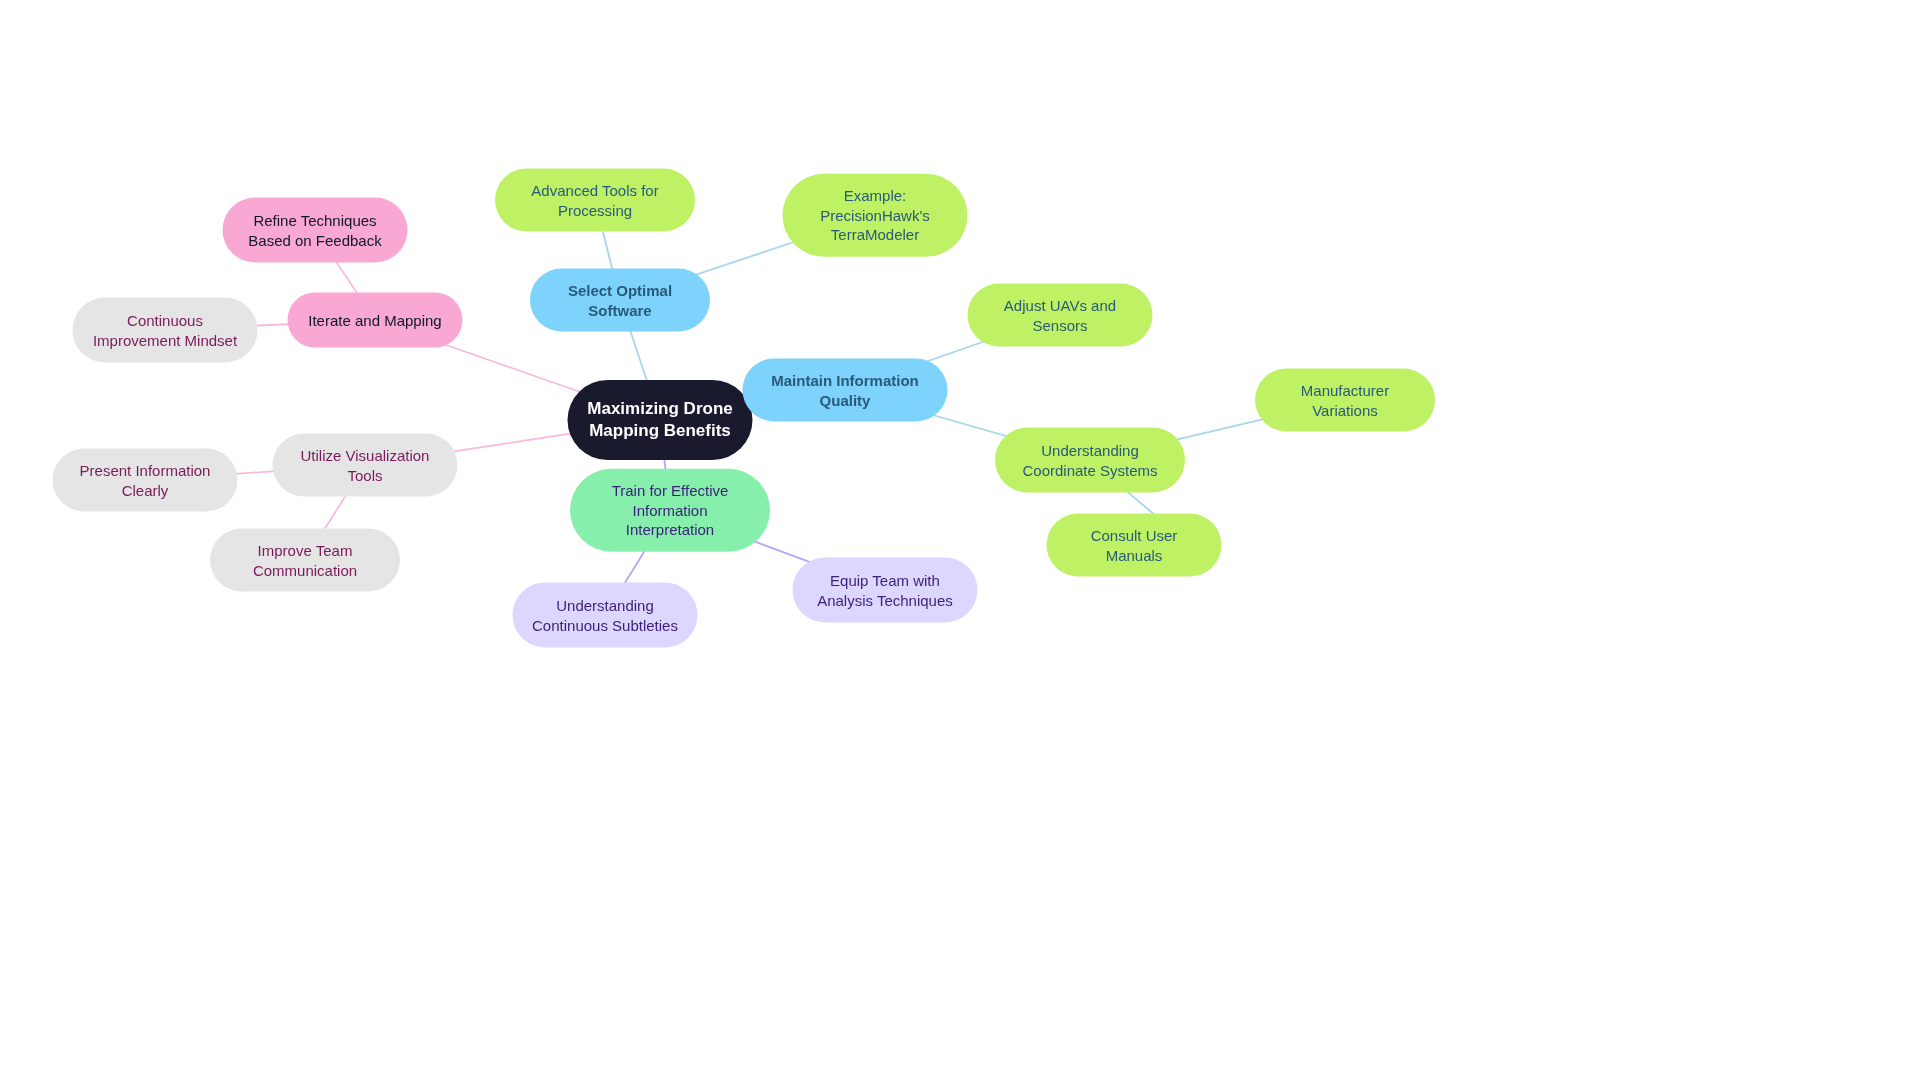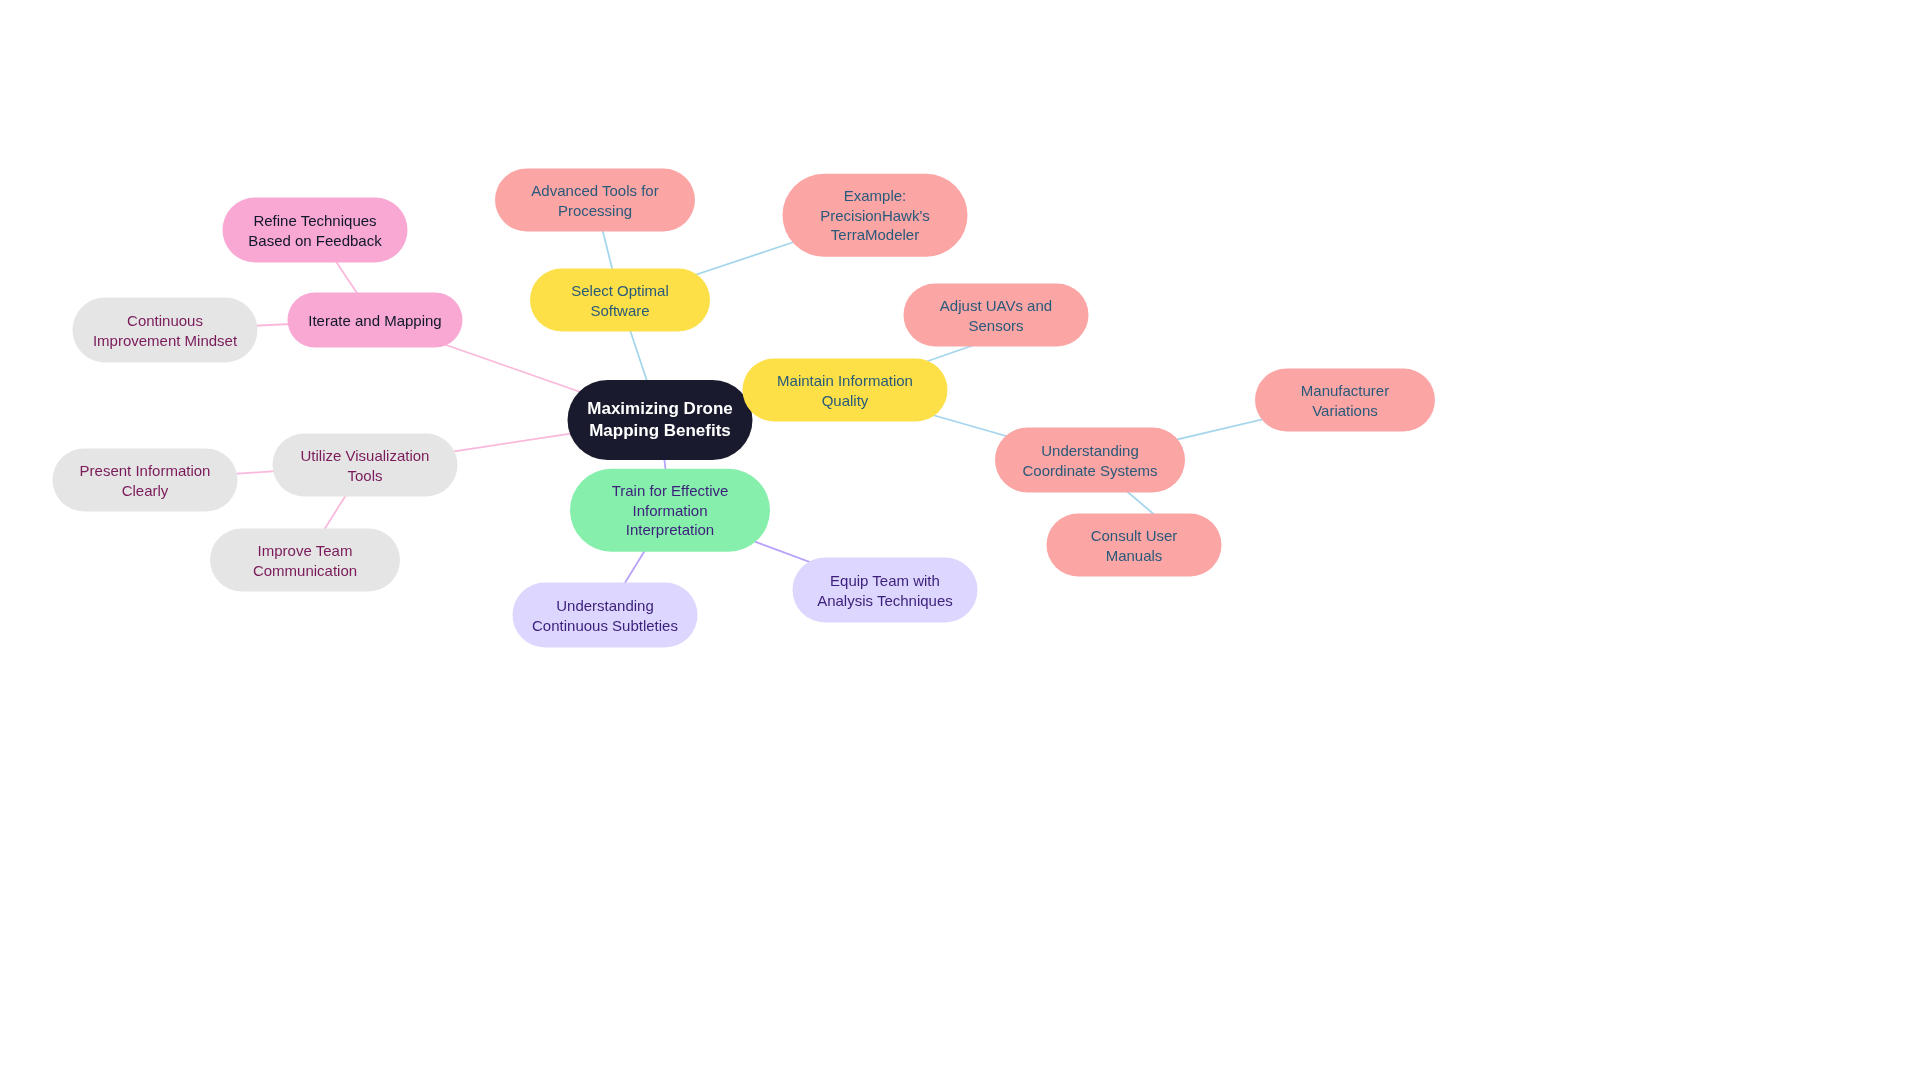--- a/index.html
+++ b/index.html
@@ -40,26 +40,27 @@
     .node-center {
       background: #1a1a2e;
       color: #ffffff;
       font-size: 17px;
       font-weight: 600;
       width: 180px;
       height: 80px;
       border-radius: 40px;
     }
     .node-blue {
-      background: #fde047;
+      background: #7dd3fc;
       color: #2a5a7a;
       border: none;
+      font-weight: bold;
     }
     .node-blue-light {
-      background: #fca5a5;
+      background: #bef264;
       color: #2a5a7a;
     }
     .node-pink {
       background: #f9a8d4;
       color: #0f172a;
     }
     .node-pink-light {
       background: #e5e5e5;
       color: #7a1a5a;
     }
@@ -94,21 +95,21 @@
       <line x1="660" y1="420" x2="375" y2="320" stroke="#f9a8d4" stroke-width="1.8" opacity="0.8"></line>
       <line x1="375" y1="320" x2="315" y2="230" stroke="#f9a8d4" stroke-width="1.8" opacity="0.8"></line>
       <line x1="375" y1="320" x2="165" y2="330" stroke="#f9a8d4" stroke-width="1.8" opacity="0.8"></line>
     </svg>
   <div id="nodes-container">
       <div class="node node-center" style="left: 660px; top: 420px; width: 185px; height: 80px;">Maximizing Drone Mapping Benefits</div>
       <div class="node node-blue" style="left: 620px; top: 300px; width: 180px; min-height: 55px;">Select Optimal Software</div>
       <div class="node node-blue-light" style="left: 595px; top: 200px; width: 200px; min-height: 55px;">Advanced Tools for Processing</div>
       <div class="node node-blue-light" style="left: 875px; top: 215px; width: 185px; min-height: 60px;">Example: PrecisionHawk's TerraModeler</div>
       <div class="node node-blue" style="left: 845px; top: 390px; width: 205px; min-height: 55px;">Maintain Information Quality</div>
-      <div class="node node-blue-light" style="left: 996px; top: 315px; width: 185px; min-height: 50px;">Adjust UAVs and Sensors</div>
+      <div class="node node-blue-light" style="left: 1060px; top: 315px; width: 185px; min-height: 50px;">Adjust UAVs and Sensors</div>
       <div class="node node-blue-light" style="left: 1090px; top: 460px; width: 190px; min-height: 65px;">Understanding Coordinate Systems</div>
       <div class="node node-blue-light" style="left: 1345px; top: 400px; width: 180px; min-height: 55px;">Manufacturer Variations</div>
       <div class="node node-blue-light" style="left: 1134px; top: 545px; width: 175px; min-height: 50px;">Consult User Manuals</div>
       <div class="node node-purple" style="left: 670px; top: 510px; width: 200px; min-height: 70px;">Train for Effective Information Interpretation</div>
       <div class="node node-purple-light" style="left: 885px; top: 590px; width: 185px; min-height: 65px;">Equip Team with Analysis Techniques</div>
       <div class="node node-purple-light" style="left: 605px; top: 615px; width: 185px; min-height: 65px;">Understanding Continuous Subtleties</div>
       <div class="node node-pink-light" style="left: 365px; top: 465px; width: 185px; min-height: 55px;">Utilize Visualization Tools</div>
       <div class="node node-pink-light" style="left: 145px; top: 480px; width: 185px; min-height: 55px;">Present Information Clearly</div>
       <div class="node node-pink-light" style="left: 305px; top: 560px; width: 190px; min-height: 55px;">Improve Team Communication</div>
       <div class="node node-pink" style="left: 375px; top: 320px; width: 175px; min-height: 55px;">Iterate and Mapping</div>

